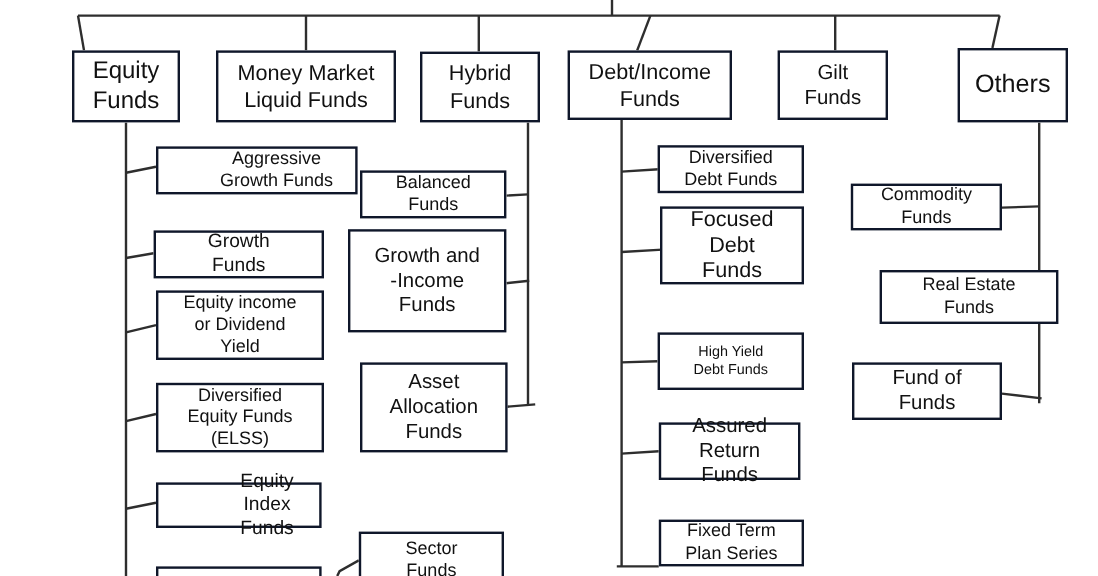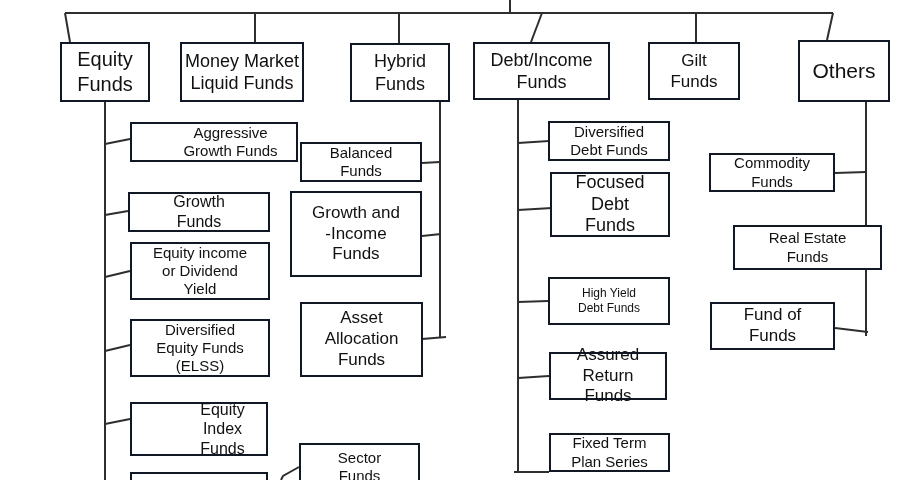--- a/index.html
+++ b/index.html
@@ -74,41 +74,41 @@
     <g>
       <line x1="866" y1="102" x2="866" y2="336"></line>
       <line x1="835" y1="173" x2="866" y2="172"></line>
       <line x1="834" y1="248" x2="867" y2="246"></line>
       <line x1="835" y1="328" x2="868" y2="332"></line>
     </g>
   </svg>
 
   <div class="node lv1" style="left:60px;  top:42px; width:90px;  height:60px; font-size:20px;">Equity
 Funds</div>
-  <div class="node lv1" style="left:180px; top:42px; width:124px; height:60px; font-size:18px;">Money Market
+  <div class="node lv1" style="left:180px; top:42px; width:150px; height:60px; font-size:18px;">Money Market
 Liquid Funds</div>
   <div class="node lv1" style="left:350px; top:43px; width:100px; height:59px; font-size:18px;">Hybrid
 Funds</div>
   <div class="node lv1" style="left:473px; top:42px; width:137px; height:58px; font-size:18px;">Debt/Income
 Funds</div>
   <div class="node lv1" style="left:648px; top:42px; width:92px;  height:58px; font-size:17px;">Gilt
 Funds</div>
   <div class="node lv1" style="left:798px; top:40px; width:92px;  height:62px; font-size:21px;">Others</div>
 
   <div class="node" style="left:130px; top:122px; width:168px; height:40px; font-size:15px;padding-left:33px;">Aggressive
 Growth Funds</div>
   <div class="node" style="left:128px; top:192px; width:142px; height:40px; font-size:16px;">Growth
 Funds</div>
   <div class="node" style="left:130px; top:242px; width:140px; height:58px; font-size:15px;">Equity income
 or Dividend
 Yield</div>
   <div class="node" style="left:130px; top:319px; width:140px; height:58px; font-size:15px;">Diversified
 Equity Funds
 (ELSS)</div>
-  <div class="node" style="left:130px; top:402px; width:138px; height:54px; font-size:16px;padding-left:47px;">Equity Index
+  <div class="node" style="left:130px; top:402px; width:138px; height:38px; font-size:16px;padding-left:47px;">Equity Index
 Funds</div>
   <div class="node" style="left:130px; top:472px; width:138px; height:30px; font-size:15px;"></div>
 
   <div class="node" style="left:300px; top:142px; width:122px; height:40px; font-size:15px;">Balanced
 Funds</div>
   <div class="node" style="left:290px; top:191px; width:132px; height:86px; font-size:17px;">Growth and
 -Income
 Funds</div>
   <div class="node" style="left:300px; top:302px; width:123px; height:75px; font-size:17px;">Asset
 Allocation

